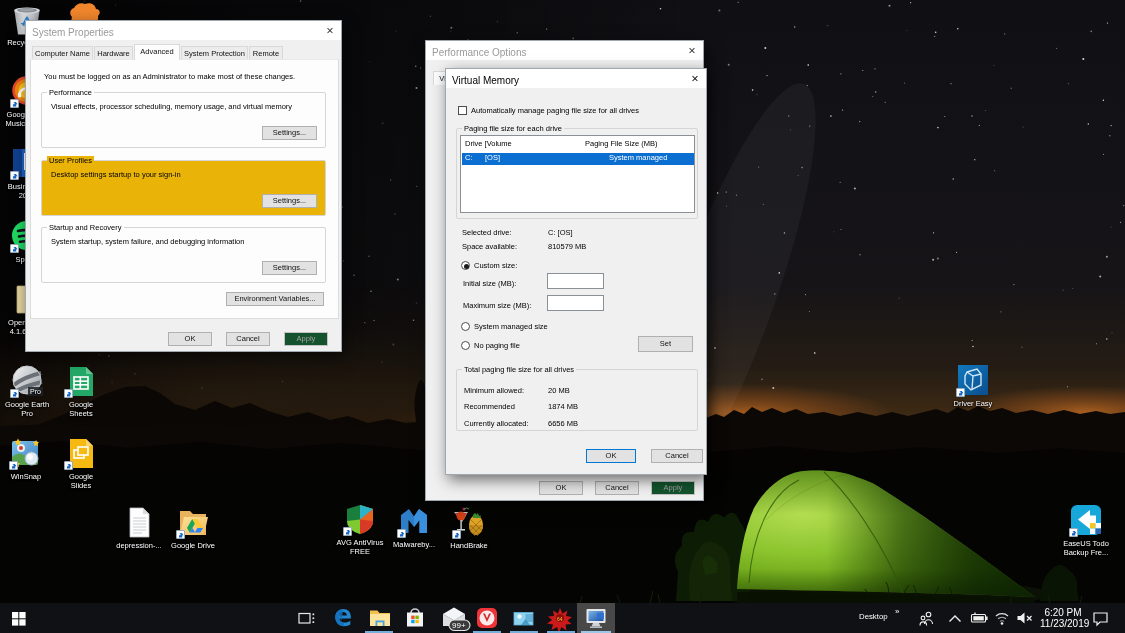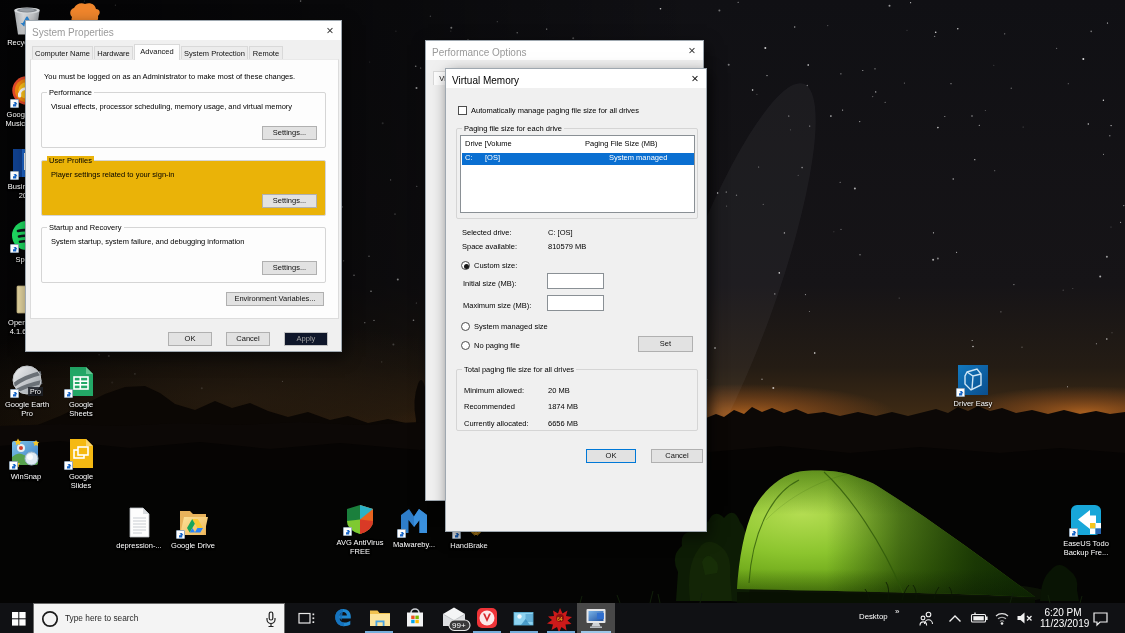--- a/index.html
+++ b/index.html
@@ -12,21 +12,21 @@
 .sc{position:absolute;left:0;bottom:0;width:9px;height:9px;background:#fff;border:0.5px solid #9ab;border-radius:1px}
 .sc:after{content:"";position:absolute;left:1.5px;top:1.5px;width:5px;height:5px;background:#1666c9;clip-path:polygon(0 100%,0 55%,40% 55%,40% 30%,15% 30%,60% 0,100% 55%,75% 55%,75% 100%)}
 
 .dlg{position:absolute;z-index:5;background:#f0f0f0;border:1px solid #9fa8b0;box-shadow:3px 5px 14px rgba(0,0,0,.55);font-size:7.5px;color:#000}
 .tbar{position:relative;height:19px;background:#fff}
 .tbar .tt{position:absolute;left:6px;top:6px;font-size:10px}
 .tbar .tx{position:absolute;right:7px;top:4px;font-size:9.5px;color:#3a3a3a;font-weight:400}
 .inact .tt{color:#9a9a9a}
 .btn{position:absolute;background:#e2e2e2;border:1px solid #b0b0b0;text-align:center;font-size:7.5px;color:#111;line-height:12px}
 .btn.def{border:1px solid #0078d7}
-.btn.dis{color:#a0a0a0;border-color:#c3c3c3;background:#0f172a}
+.btn.dis{color:#a0a0a0;border-color:#c3c3c3;background:#14532d}
 .grp{position:absolute;border:1px solid #d5d5d5;border-radius:2px}
 .grp .gl{position:absolute;left:5px;top:-5px;background:inherit;padding:0 2px;font-size:7.5px}
 .t{position:absolute;white-space:nowrap;font-size:7.5px}
 
 .tab{position:absolute;top:0;height:14px;background:#ececec;border:1px solid #d9d9d9;text-align:center;line-height:13px;font-size:7.5px;color:#111}
 .tab.sel{background:#fdfdfd;top:-2.5px;height:16.5px;z-index:2;border-bottom:none}
 .cb{position:absolute;width:9px;height:9px;background:#fff;border:1px solid #4d4d4d}
 .rb{position:absolute;width:9px;height:9px;background:#fff;border:1px solid #4d4d4d;border-radius:50%}
 .rb.on:after{content:"";position:absolute;left:2px;top:2px;width:5px;height:5px;background:#1a1a1a;border-radius:50%}
 .inp{position:absolute;width:57px;height:16px;background:#fff;border:1px solid #8a9095}
@@ -669,21 +669,21 @@
  </div>
  <div class="page" style="position:absolute;left:4px;top:38px;width:309px;height:260px;background:#fdfdfd;border:1px solid #dcdcdc;border-top:1px solid #e9e9e9">
   <span class="t" style="left:13px;top:12px">You must be logged on as an Administrator to make most of these changes.</span>
   <div class="grp" style="left:10px;top:32px;width:285px;height:56px;background:#fdfdfd">
           <span class="gl">Performance</span>
    <span class="t" style="left:9px;top:9px">Visual effects, processor scheduling, memory usage, and virtual memory</span>
    <span class="btn" style="left:220px;top:33px;width:55px;height:14px">Settings...</span>
   </div>
   <div class="grp" style="left:10px;top:100px;width:285px;height:56px;background:#eab308">
           <span class="gl">User Profiles</span>
-   <span class="t" style="left:9px;top:9px">Player settings related to your sign-in</span>
+   <span class="t" style="left:9px;top:9px">Desktop settings startup to your sign-in</span>
    <span class="btn" style="left:220px;top:33px;width:55px;height:14px">Settings...</span>
   </div>
   <div class="grp" style="left:10px;top:167px;width:285px;height:56px;background:#fdfdfd">
           <span class="gl">Startup and Recovery</span>
    <span class="t" style="left:9px;top:9px">System startup, system failure, and debugging information</span>
    <span class="btn" style="left:220px;top:33px;width:55px;height:14px">Settings...</span>
   </div>
   <span class="btn" style="left:195px;top:232px;width:98px;height:14px">Environment Variables...</span>
  </div>
  <span class="btn" style="left:142px;top:311px;width:44px;height:14px">OK</span>
@@ -693,21 +693,21 @@
 <div class="dlg inact" id="po" style="z-index:6;left:425px;top:40px;width:279px;height:461px">
  <div class="tbar">
         <span class="tt">Performance Options</span>
         <span class="tx">✕</span>
       </div>
  <div class="tab sel" style="position:absolute;left:7px;top:30px;width:40px;height:14px">Visual E</div>
  <span class="btn" style="left:113px;top:440px;width:44px;height:14px">OK</span>
  <span class="btn" style="left:169px;top:440px;width:44px;height:14px">Cancel</span>
  <span class="btn dis" style="left:225px;top:440px;width:44px;height:14px">Apply</span>
 </div>
-<div class="dlg" id="vm" style="z-index:7;left:445px;top:68px;width:262px;height:464px">
+<div class="dlg" id="vm" style="z-index:7;left:445px;top:68px;width:262px;height:407px">
  <div class="tbar">
         <span class="tt">Virtual Memory</span>
         <span class="tx" style="color:#111">✕</span>
       </div>
  <span class="cb" style="left:12px;top:37px"></span>
  <span class="t" style="left:25px;top:37px">Automatically manage paging file size for all drives</span>
  <div class="grp" style="left:10px;top:59px;width:242px;height:91px;background:#f0f0f0">
         <span class="gl">Paging file size for each drive</span>
   <div style="position:absolute;left:3px;top:6px;width:235px;height:78px;background:#fff;border:1px solid #8a9095">
    <span class="t" style="left:4px;top:3px">Drive  [Volume</span>
@@ -748,30 +748,20 @@
 
 <div id="tb">
  <svg class="tbi" style="left:11px" width="17" height="30" viewBox="0 0 17 30">
         <g fill="#fdfdfd">
           <rect x="1" y="9" width="6.3" height="6.3"></rect>
           <rect x="8.3" y="9" width="6.3" height="6.3"></rect>
           <rect x="1" y="16.3" width="6.3" height="6.3"></rect>
           <rect x="8.3" y="16.3" width="6.3" height="6.3"></rect>
         </g>
       </svg>
- <div style="position:absolute;left:33px;top:0px;width:252px;height:30px;background:#f4f4f4;border:1px solid #6a6a6a;border-bottom:none">
-   <svg style="position:absolute;left:7px;top:6px" width="18" height="18" viewBox="0 0 18 18">
-          <circle cx="9" cy="9" r="7.2" fill="none" stroke="#1b1b1b" stroke-width="1.7"></circle>
-        </svg>
-   <span style="position:absolute;left:31px;top:9px;font-size:8.3px;color:#2a2a2a">Type here to search</span>
-   <svg style="position:absolute;left:231px;top:7px" width="12" height="17" viewBox="0 0 12 17">
-          <rect x="4.2" y="1" width="3.6" height="8" rx="1.8" fill="none" stroke="#222" stroke-width="1.2"></rect>
-          <path d="M2,7 v1.5 a4,4 0 0 0 8,0 V7 M6,12.5 v2.5 M3.5,15.5 h5" fill="none" stroke="#222" stroke-width="1.2"></path>
-        </svg>
- </div>
  <svg class="tbi" style="left:297px" width="20" height="30" viewBox="0 0 20 30">
         <g fill="none" stroke="#e8e8e8" stroke-width="1.2">
           <rect x="2" y="10.5" width="11" height="9.5"></rect>
         </g>
         <g fill="#e8e8e8">
           <rect x="15.5" y="10.5" width="1.7" height="1.7"></rect>
           <rect x="15.5" y="14.4" width="1.7" height="1.7"></rect>
           <rect x="15.5" y="18.3" width="1.7" height="1.7"></rect>
         </g>
       </svg>

